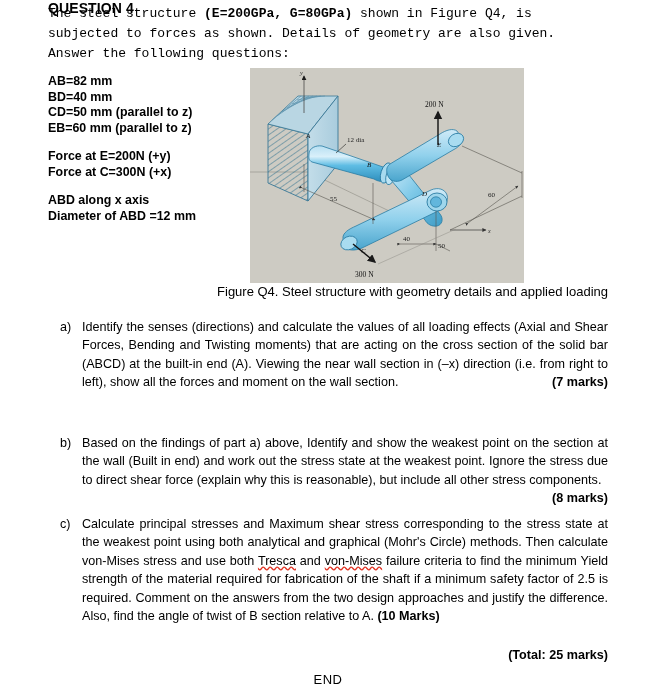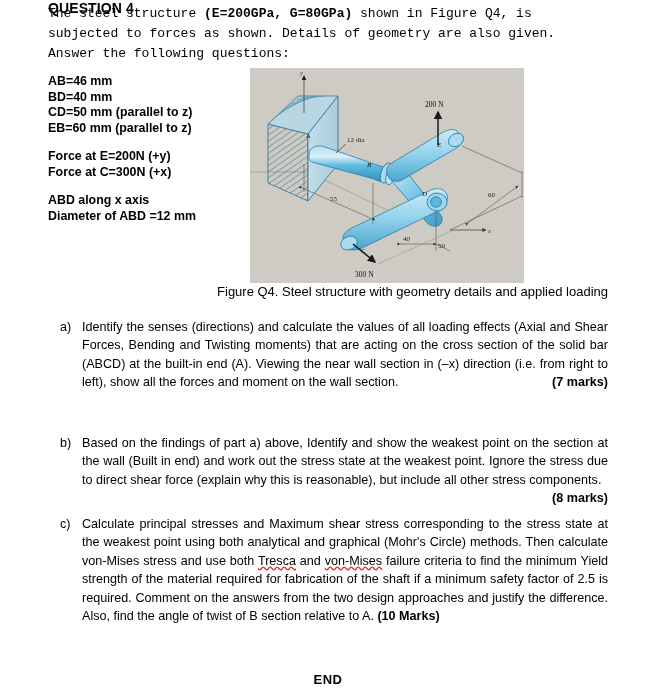--- a/index.html
+++ b/index.html
@@ -66,37 +66,37 @@
   #part-a{top:318px;}
   #part-b{top:434px;}
   #part-c{top:515px;}
 
   .total{
     position:absolute;left:48px;top:648px;width:560px;
     text-align:right;font-size:12.6px;font-weight:bold;
   }
   .end{
     position:absolute;left:0px;top:672px;width:656px;
-    text-align:center;font-size:13px;font-weight:bold;letter-spacing:0.5px;
+    text-align:center;font-size:13px;font-weight:normal;letter-spacing:0.5px;
   }
 
   .al-right{float:right;}
 </style>
 </head>
 <body>
 
 <div class="page">
 
   <div class="q-title">QUESTION 4</div>
 
   <div class="intro"><span>The steel structure </span><b>(E=200GPa, G=80GPa)</b><span> shown in Figure Q4, is subjected to forces as shown. Details of geometry are also given. Answer the following questions:</span></div>
 
   <div class="geom">
     <div class="grp">
-      <div>AB=46 mm</div>
+      <div>AB=82 mm</div>
       <div>BD=40 mm</div>
       <div>CD=50 mm (parallel to z)</div>
       <div>EB=60 mm (parallel to z)</div>
     </div>
     <div class="grp">
       <div>Force at E=200N (+y)</div>
       <div>Force at C=300N (+x)</div>
     </div>
     <div class="grp">
       <div>ABD along x axis</div>
@@ -265,15 +265,16 @@
   <div class="part" id="part-b">
     <span class="marker">b)</span>
     <span class="body"><span>Based on the findings of part a) above, Identify and show the weakest point on the section at the wall (Built in end) and work out the stress state at the weakest point. Ignore the stress due to direct shear force (explain why this is reasonable), but include all other stress components.</span> <span class="marks al-right">(8 marks)</span></span>
   </div>
 
   <div class="part" id="part-c">
     <span class="marker">c)</span>
     <span class="body"><span>Calculate principal stresses and Maximum shear stress corresponding to the stress state at the weakest point using both analytical and graphical (Mohr's Circle) methods. Then calculate von-Mises stress and use both </span><span class="sp-err">Tresca</span><span> and </span><span class="sp-err">von-Mises</span><span> failure criteria to find the minimum Yield strength of the material required for fabrication of the shaft if a minimum safety factor of 2.5 is required. Comment on the answers from the two design approaches and justify the difference. Also, find the angle of twist of B section relative to A.</span> <span class="marks">(10 Marks)</span></span>
   </div>
 
+  <div class="total">(Total: 25 marks)</div>
   <div class="end">END</div>
 
 </div>
 
 </body></html>

